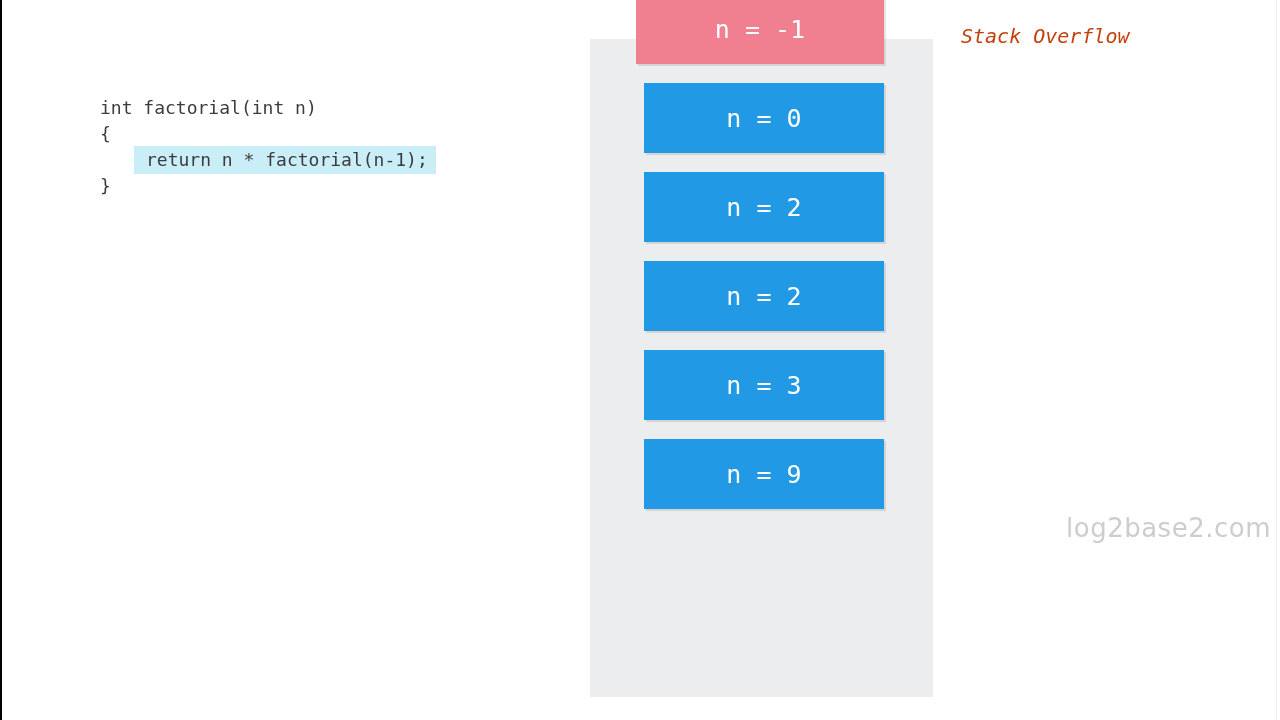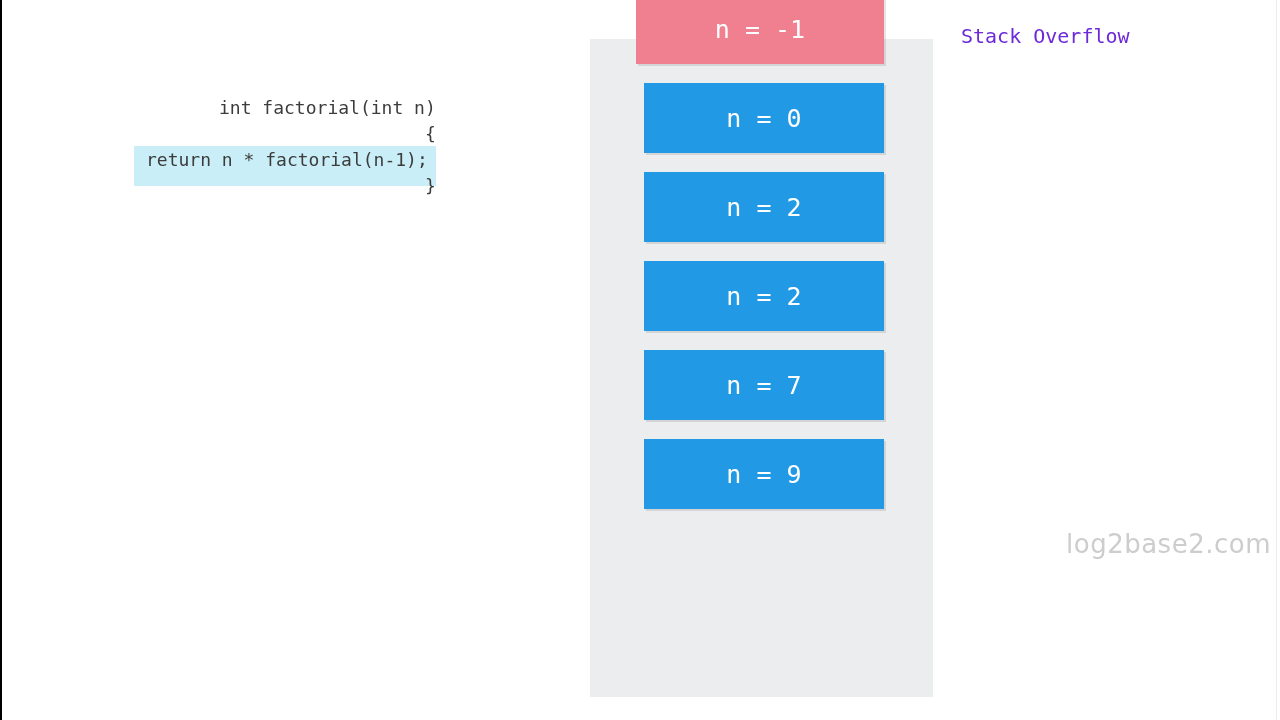--- a/index.html
+++ b/index.html
@@ -37,25 +37,24 @@
     top: 95px;
     margin: 0;
     font-family: "DejaVu Sans Mono", monospace;
     font-size: 18px;
     line-height: 26px;
     color: #3c3c3c;
   }
   .code .line {
     height: 26px;
     white-space: pre;
-    text-align: right;
   }
   .code .hl {
     background: var(--code-highlight, #C9EEF7);
-    padding: 3px 8px 16px 12px;
+    padding: 3px 8px 4px 12px;
     margin-left: 34px;
   }
 
   
   .stack-bg {
     position: absolute;
     left: 590px;
     top: 39px;
     width: 343px;
     height: 658px;
@@ -83,27 +82,28 @@
   .frame.normal   { background: var(--frame-normal, #2199E5); margin-left: 8px; }
   .frame.overflow { background: var(--frame-overflow, #F0808F); }
 
   
   .stack-title {
     position: absolute;
     left: 961px;
     top: 24px;
     font-family: "DejaVu Sans Mono", monospace;
     font-size: 20px;
-    color: #6d28d9;
+    color: #c2410c;
     white-space: pre;
+    font-style: italic;
   }
   .watermark {
     position: absolute;
     left: 1066px;
-    top: 529px;
+    top: 513px;
     font-family: "DejaVu Sans", sans-serif;
     font-size: 26px;
     color: var(--watermark-gray, #CDCDCD);
     letter-spacing: 0.5px;
   }
 </style>
 </head>
 <body>
 
 <div class="page">
@@ -118,21 +118,21 @@
       <div class="line">}</div>
     </div>
 
   <div class="stack-bg"></div>
 
   <div class="frames" id="frames">
       <div class="frame overflow">n = -1</div>
       <div class="frame normal">n = 0</div>
       <div class="frame normal">n = 2</div>
       <div class="frame normal">n = 2</div>
-      <div class="frame normal">n = 7</div>
+      <div class="frame normal">n = 3</div>
       <div class="frame normal">n = 9</div>
     </div>
 
   <div class="stack-title">Stack Overflow</div>
 
   <div class="watermark">log2base2.com</div>
 
 </div>
 
 </body></html>

